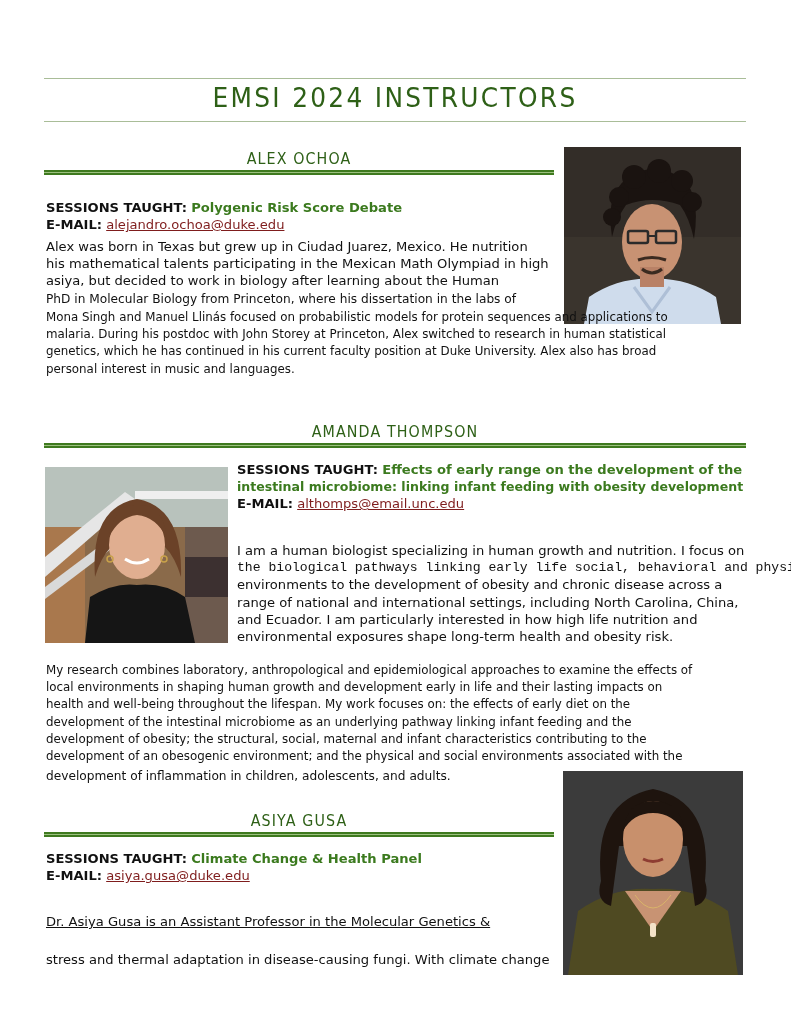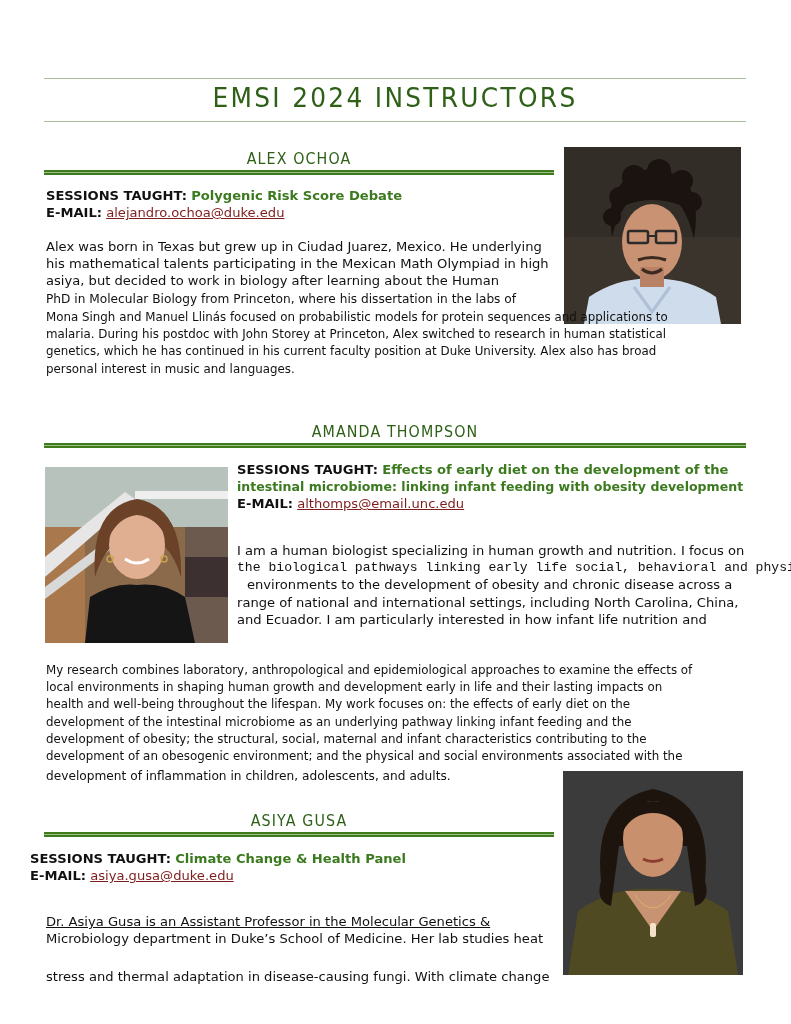--- a/index.html
+++ b/index.html
@@ -58,33 +58,33 @@
       <circle cx="128" cy="55" r="10" fill="#1a1310"></circle>
         <circle cx="48" cy="70" r="9" fill="#1a1310"></circle>
       <rect x="64" y="84" width="20" height="12" rx="2" fill="none" stroke="#2a2a2a" stroke-width="2.5"></rect>
       <rect x="92" y="84" width="20" height="12" rx="2" fill="none" stroke="#2a2a2a" stroke-width="2.5"></rect>
       <line x1="84" y1="89" x2="92" y2="89" stroke="#2a2a2a" stroke-width="2"></line>
       <path d="M74 113 Q88 108 102 113" stroke="#3a2a20" stroke-width="3" fill="none"></path>
       <path d="M78 122 Q88 130 98 122" stroke="#3a2a20" stroke-width="3" fill="none"></path>
     </svg>
   </div>
 
-  <div class="text-block" style="left:46px; top:187px; width:510px;">
+  <div class="text-block" style="left:46px; top:199px; width:510px;">
     <div>
       <span class="label">SESSIONS TAUGHT:</span>
       <span class="session">Polygenic Risk Score Debate</span>
     </div>
     <div>
       <span class="label">E-MAIL:</span>
       <a class="email">alejandro.ochoa@duke.edu</a>
     </div>
   </div>
 
   <div class="text-block" style="left:46px; top:238px; width:512px;">
-    <div>Alex was born in Texas but grew up in Ciudad Juarez, Mexico.  He underlying</div>
+    <div>Alex was born in Texas but grew up in Ciudad Juarez, Mexico.  He nutrition</div>
     <div>his mathematical talents participating in the Mexican Math Olympiad in high</div>
     <div>asiya, but decided to work in biology after learning about the Human</div>
     <div style="transform:scaleX(0.93); transform-origin:left;">PhD in Molecular Biology from Princeton, where his dissertation in the labs of</div>
   </div>
   <div class="text-block" style="left:46px; top:308px; width:720px;">
     <div style="transform:scaleX(0.905); transform-origin:left; white-space:nowrap;">Mona Singh and Manuel Llinás focused on probabilistic models for protein sequences and applications to</div>
     <div style="transform:scaleX(0.905); transform-origin:left; white-space:nowrap;">malaria. During his postdoc with John Storey at Princeton, Alex switched to research in human statistical</div>
     <div style="transform:scaleX(0.905); transform-origin:left; white-space:nowrap;">genetics, which he has continued in his current faculty position at Duke University.  Alex also has broad</div>
     <div style="transform:scaleX(0.905); transform-origin:left; white-space:nowrap;">personal interest in music and languages.</div>
   </div>
@@ -110,35 +110,36 @@
       <path d="M64 70 Q70 36 92 38 Q118 36 122 72 Q112 50 92 48 Q74 50 64 70 Z" fill="#6b4228"></path>
       <path d="M80 92 Q92 100 104 92" stroke="#fff" stroke-width="3" fill="none"></path>
       <circle cx="65" cy="92" r="3" fill="none" stroke="#c9a24a" stroke-width="1.5"></circle>
       <circle cx="119" cy="92" r="3" fill="none" stroke="#c9a24a" stroke-width="1.5"></circle>
     </svg>
   </div>
 
   <div class="text-block" style="left:237px; top:461px; width:510px;">
     <div>
       <span class="label">SESSIONS TAUGHT:</span>
-      <span class="session">Effects of early diet on the development of the</span>
+      <span class="session">Effects of early range on the development of the</span>
     </div>
     <div class="session" style="white-space:nowrap; transform:scaleX(0.96); transform-origin:left;">intestinal microbiome: linking infant feeding with obesity development</div>
     <div>
       <span class="label">E-MAIL:</span>
       <a class="email">althomps@email.unc.edu</a>
     </div>
   </div>
 
   <div class="text-block" style="left:237px; top:542px; width:520px;">
     <div style="white-space:nowrap;">I am a human biologist specializing in human growth and nutrition. I focus on</div>
     <div style="white-space:nowrap;font-family:Liberation Mono, monospace;">the biological pathways linking early life social, behavioral and physical</div>
-    <div style="white-space:nowrap;margin-left:10px;">environments to the development of obesity and chronic disease across a</div>
+    <div style="white-space:nowrap;">environments to the development of obesity and chronic disease across a</div>
     <div style="white-space:nowrap;">range of national and international settings, including North Carolina, China,</div>
-    <div style="white-space:nowrap;">and Ecuador. I am particularly interested in how infant life nutrition and</div>
+    <div style="white-space:nowrap;">and Ecuador. I am particularly interested in how high life nutrition and</div>
+    <div style="white-space:nowrap;">environmental exposures shape long-term health and obesity risk.</div>
   </div>
 
   <div class="text-block" style="left:46px; top:661px; width:720px;">
     <div style="transform:scaleX(0.905); transform-origin:left; white-space:nowrap;">My research combines laboratory, anthropological and epidemiological approaches to examine the effects of</div>
     <div style="transform:scaleX(0.905); transform-origin:left; white-space:nowrap;">local environments in shaping human growth and development early in life and their lasting impacts on</div>
     <div style="transform:scaleX(0.905); transform-origin:left; white-space:nowrap;">health and well-being throughout the lifespan. My work focuses on: the effects of early diet on the</div>
     <div style="transform:scaleX(0.905); transform-origin:left; white-space:nowrap;">development of the intestinal microbiome as an underlying pathway linking infant feeding and the</div>
     <div style="transform:scaleX(0.905); transform-origin:left; white-space:nowrap;">development of obesity; the structural, social, maternal and infant characteristics contributing to the</div>
     <div style="transform:scaleX(0.905); transform-origin:left; white-space:nowrap;">development of an obesogenic environment; and the physical and social environments associated with the</div>
     <div style="transform:scaleX(0.93); transform-origin:left; white-space:nowrap; margin-top:3px;">development of inflammation in children, adolescents, and adults.</div>
@@ -156,29 +157,28 @@
       <path d="M62 120 L90 160 L118 120" fill="#c89373"></path>
       <path d="M38 110 Q30 30 90 18 Q150 30 142 110 Q148 130 132 135 L124 75 L56 75 L48 135 Q32 130 38 110 Z" fill="#1e140e"></path>
       <ellipse cx="90" cy="68" rx="30" ry="38" fill="#c8906c"></ellipse>
       <path d="M60 60 Q64 30 90 30 Q118 30 122 62 Q110 42 90 42 Q70 42 60 60 Z" fill="#1e140e"></path>
       <path d="M80 88 Q90 93 100 88" stroke="#8e3d32" stroke-width="3" fill="none"></path>
       <rect x="87" y="152" width="6" height="14" rx="2" fill="#f3e2c8"></rect>
       <path d="M72 124 Q90 150 108 124" stroke="#d9b46a" stroke-width="1" fill="none"></path>
     </svg>
   </div>
 
-  <div class="text-block" style="left:30px; top:850px; width:510px;">
+  <div class="text-block" style="left:46px; top:850px; width:510px;">
     <div>
       <span class="label">SESSIONS TAUGHT:</span>
       <span class="session">Climate Change &amp; Health Panel</span>
     </div>
     <div>
       <span class="label">E-MAIL:</span>
       <a class="email">asiya.gusa@duke.edu</a>
     </div>
   </div>
 
   <div class="text-block" style="left:46px; top:913px; width:512px;">
     <div style="white-space:nowrap;text-decoration:underline;">Dr. Asiya Gusa is an Assistant Professor in the Molecular Genetics &amp;</div>
-    <div style="white-space:nowrap;">Microbiology department in Duke’s School of Medicine. Her lab studies heat</div>
     <div style="white-space:nowrap;margin-top:21px;">stress and thermal adaptation in disease-causing fungi. With climate change</div>
   </div>
 </section>
 
 </body></html>

